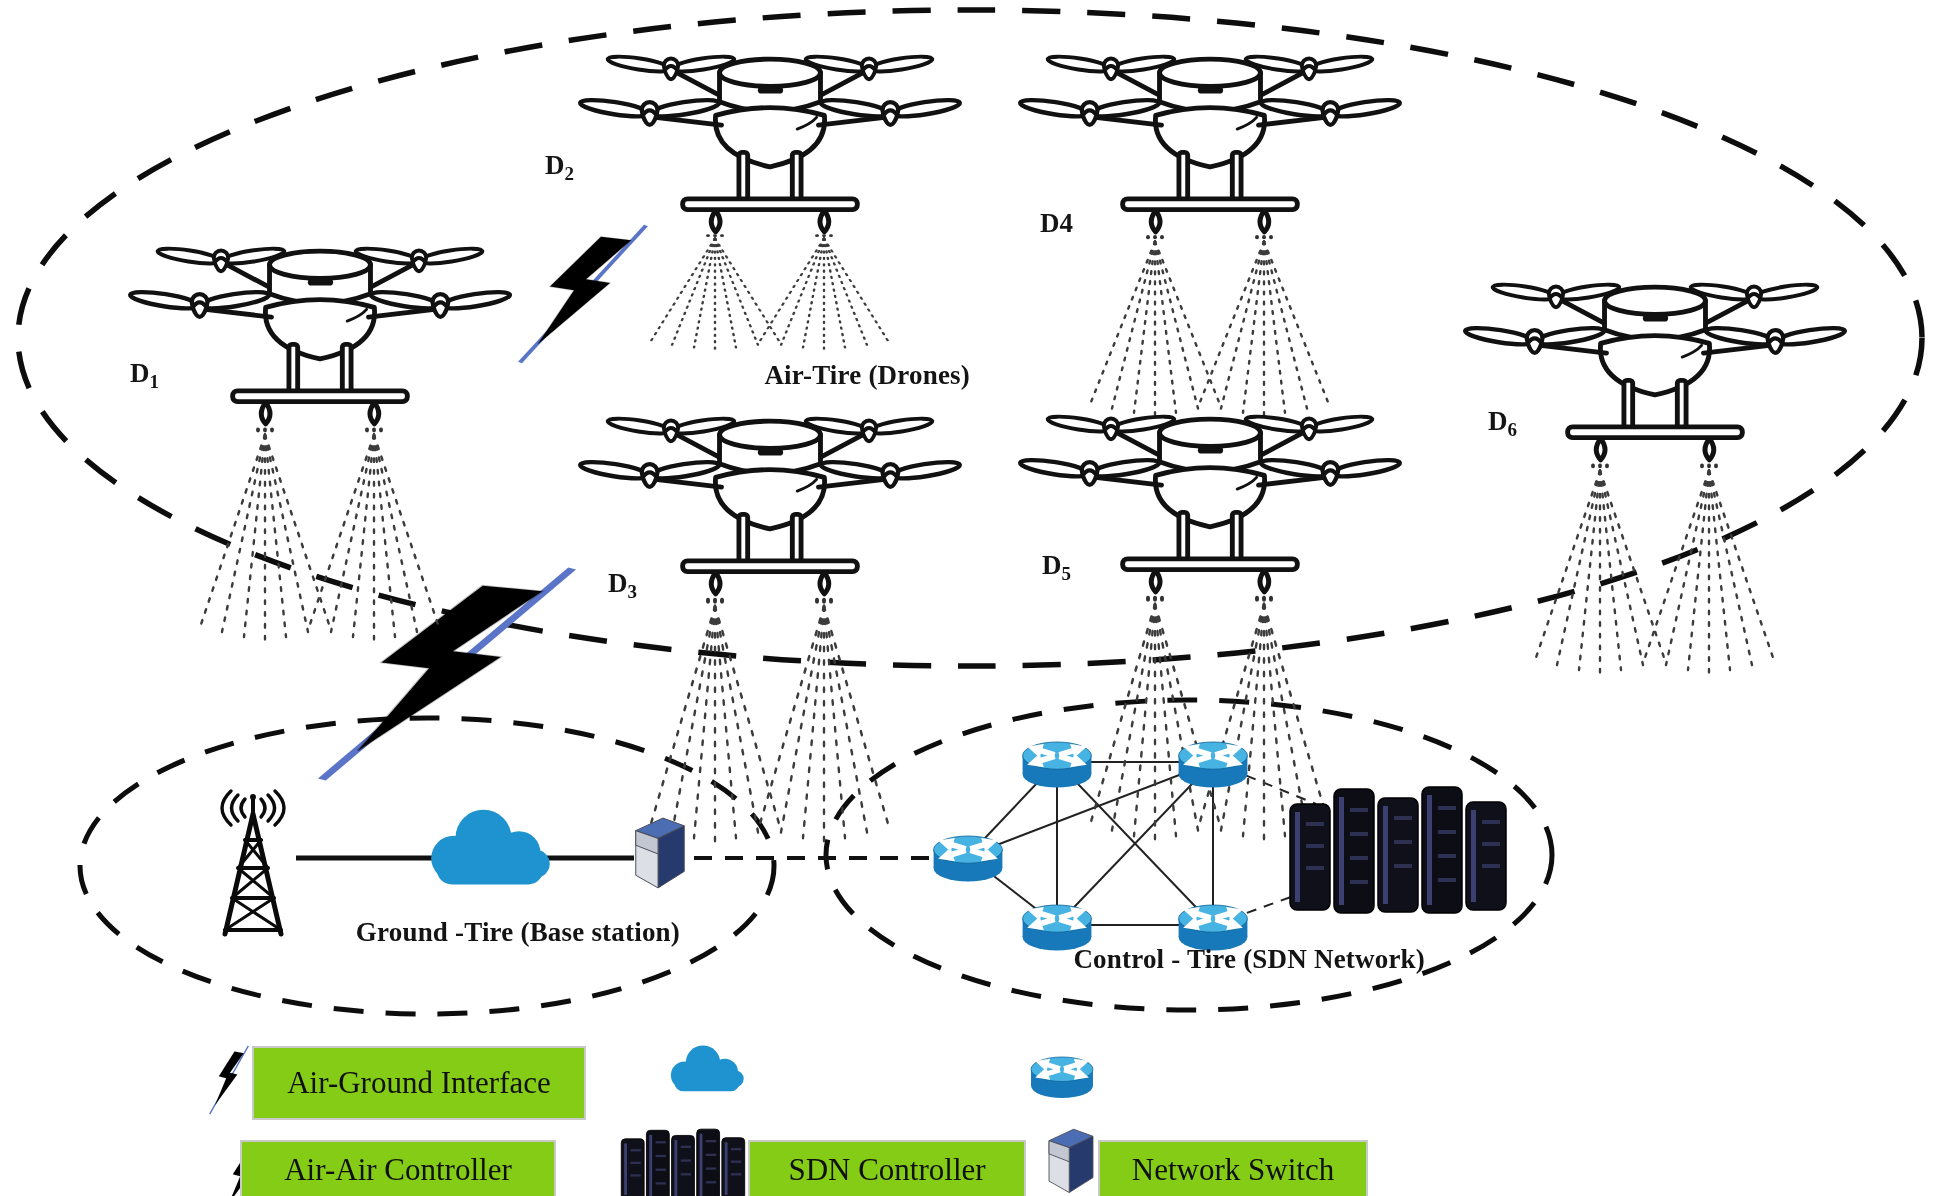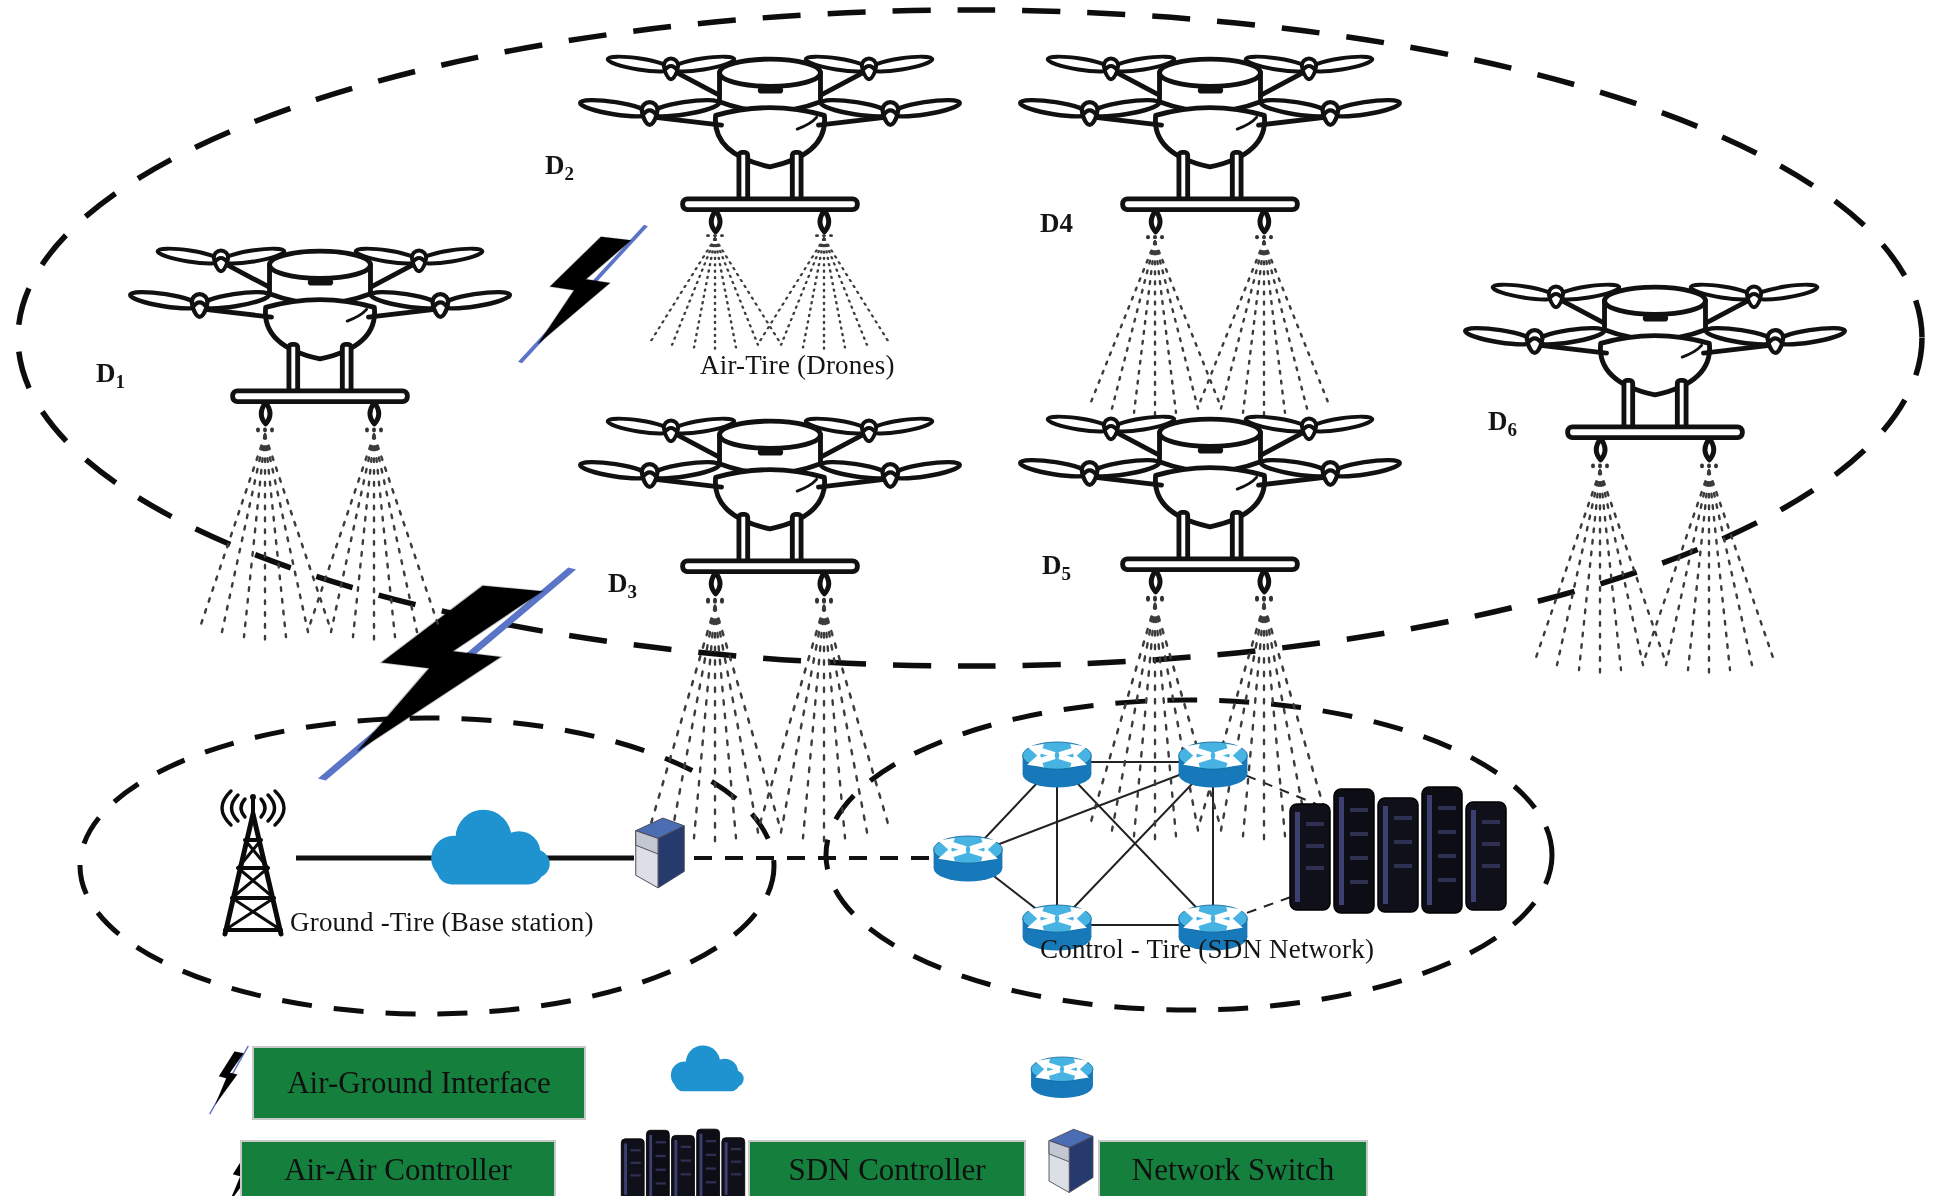--- a/index.html
+++ b/index.html
@@ -11,24 +11,24 @@
   #lines-layer{left:0;top:0;z-index:1;}
   .icon-layer{z-index:3;}
   .label-layer{z-index:5;text-align:center;}
   
   .cloud-fill{fill:var(--cloud-blue,#1e93d0);}
   .sw-body{fill:var(--switch-body,#1879ba);}
   .sw-top{fill:var(--switch-top,#47b3e3);stroke:#0e5f93;stroke-width:1;}
   .bolt-line{stroke:var(--bolt-line-blue,#5a74c8);stroke-width:3;fill:none;}
   .bolt-fill{stroke:rgba(0,0,0,.25);stroke-width:1;}
   
-  .tier-label{font-weight:400;font-size:27px;text-align:left;letter-spacing:.2px;}
+  .tier-label{font-weight:700;font-size:27px;text-align:right;letter-spacing:.2px;margin-top:10px;}
   .drone-label{font-weight:700;font-size:27px;}
   .drone-label .sub{font-size:19px;vertical-align:-6px;}
-  .legend-box{background:#15803d;border:2px solid #c9c9c9;display:flex;
+  .legend-box{background:#84cc16;border:2px solid #c9c9c9;display:flex;
               align-items:center;justify-content:center;font-size:31px;color:#101010;}
 </style>
 </head>
 <body>
 
 <svg width="0" height="0" style="position:absolute">
   <defs>
     <g id="sym-prop" fill="#fff" stroke="#111" stroke-width="5">
       <ellipse cx="-40" cy="-6" rx="40" ry="7" transform="rotate(9 -40 -6)"></ellipse>
       <ellipse cx="40" cy="-6" rx="40" ry="7" transform="rotate(-9 40 -6)"></ellipse>
@@ -292,21 +292,21 @@
 <svg class="abs icon-layer" style="left:1017px;top:895px" width="80" height="60" viewBox="0 0 100 74" overflow="visible">
     <use href="#sym-switch-g"></use>
   </svg>
 <svg class="abs icon-layer" style="left:1173px;top:895px" width="80" height="60" viewBox="0 0 100 74" overflow="visible">
     <use href="#sym-switch-g"></use>
   </svg>
 <svg class="abs icon-layer" style="left:1288px;top:778px" width="220" height="140" viewBox="0 0 220 140">
     <use href="#sym-rack-g"></use>
   </svg>
 
-<div class="abs label-layer drone-label" style="left:96px;top:358px"><span>D</span><span class="sub">1</span></div>
+<div class="abs label-layer drone-label" style="left:130px;top:358px"><span>D</span><span class="sub">1</span></div>
 <div class="abs label-layer drone-label" style="left:545px;top:150px"><span>D</span><span class="sub">2</span></div>
 <div class="abs label-layer drone-label" style="left:608px;top:568px"><span>D</span><span class="sub">3</span></div>
 <div class="abs label-layer drone-label" style="left:1040px;top:208px"><span>D4</span><span class="sub"></span></div>
 <div class="abs label-layer drone-label" style="left:1042px;top:550px"><span>D</span><span class="sub">5</span></div>
 <div class="abs label-layer drone-label" style="left:1488px;top:406px"><span>D</span><span class="sub">6</span></div>
 
 <div class="abs label-layer tier-label" style="left:700px;top:350px;width:270px">Air-Tire (Drones)</div>
 <div class="abs label-layer tier-label" style="left:290px;top:907px;width:390px">Ground -Tire (Base station)</div>
 <div class="abs label-layer tier-label" style="left:1040px;top:934px;width:385px">Control - Tire (SDN Network)</div>
 

